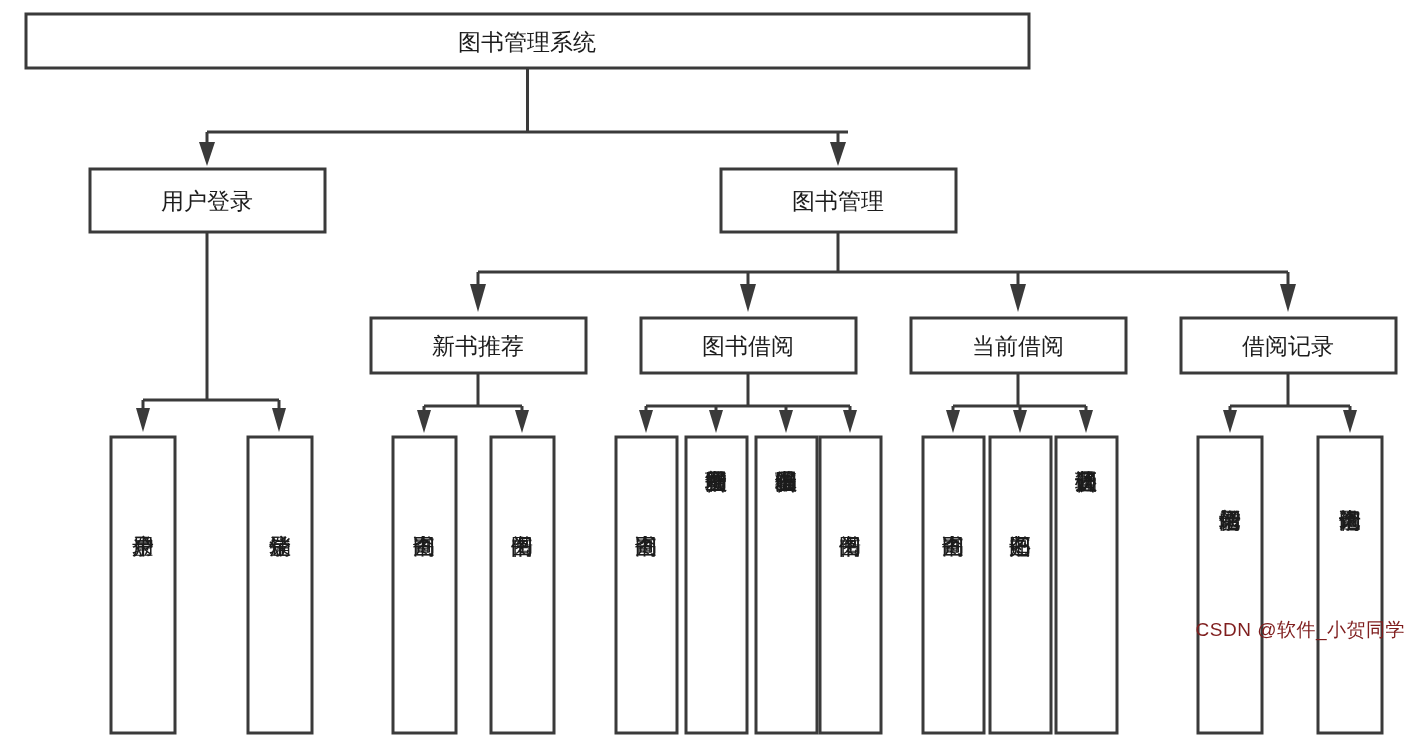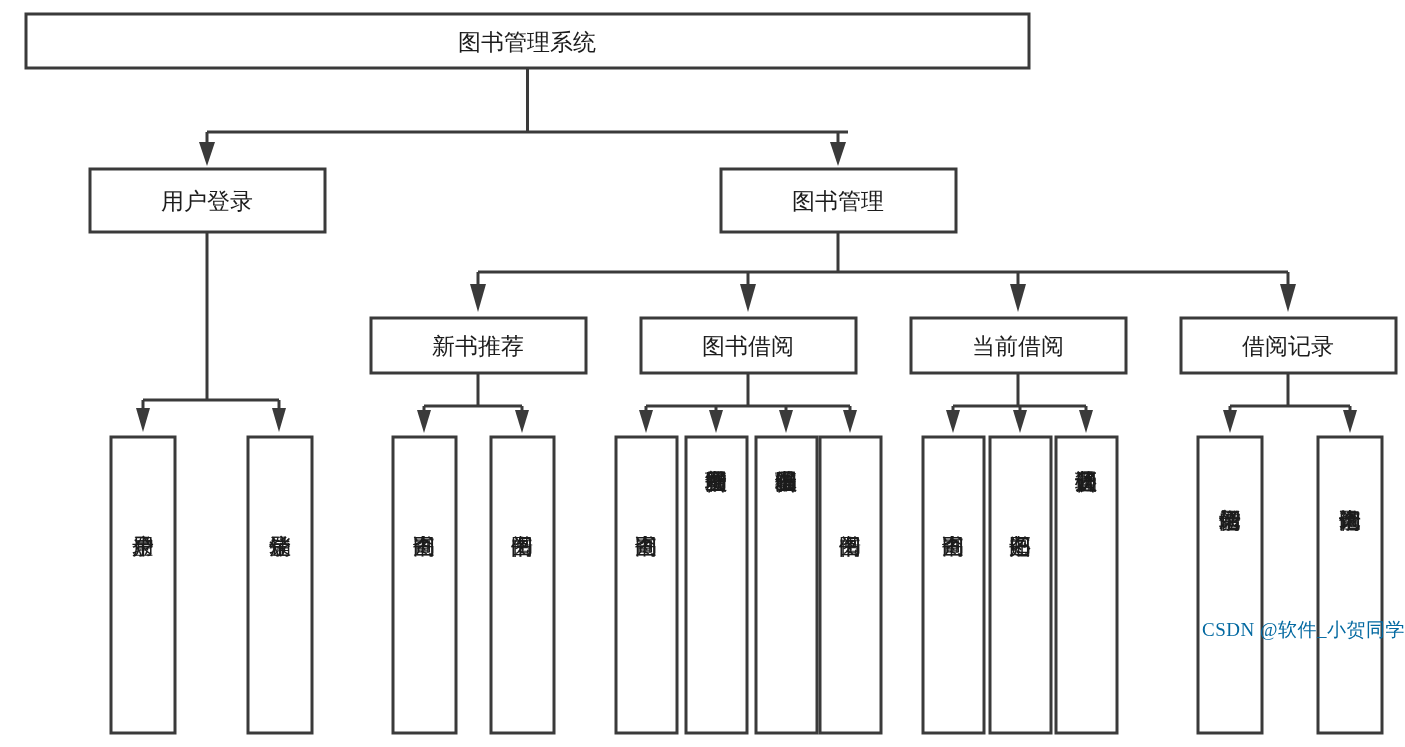--- a/index.html
+++ b/index.html
@@ -53,23 +53,23 @@
   .node-label-v {
     font-family: "DejaVu Sans", "Liberation Sans", sans-serif;
     font-size: 22px;
     fill: #1c1c1c;
     text-anchor: middle;
   }
   .watermark {
     position: absolute;
     right: 8px;
     bottom: 6px;
-    font-family: Liberation Serif, serif;
+    font-family: Liberation Sans, sans-serif;
     font-size: 19px;
-    color: #0369a1;
+    color: #7f1d1d;
     white-space: nowrap;
     letter-spacing: 0.5px;
     pointer-events: none;
   }
 </style>
 </head>
 <body>
 
 <div id="diagram-root">
 

